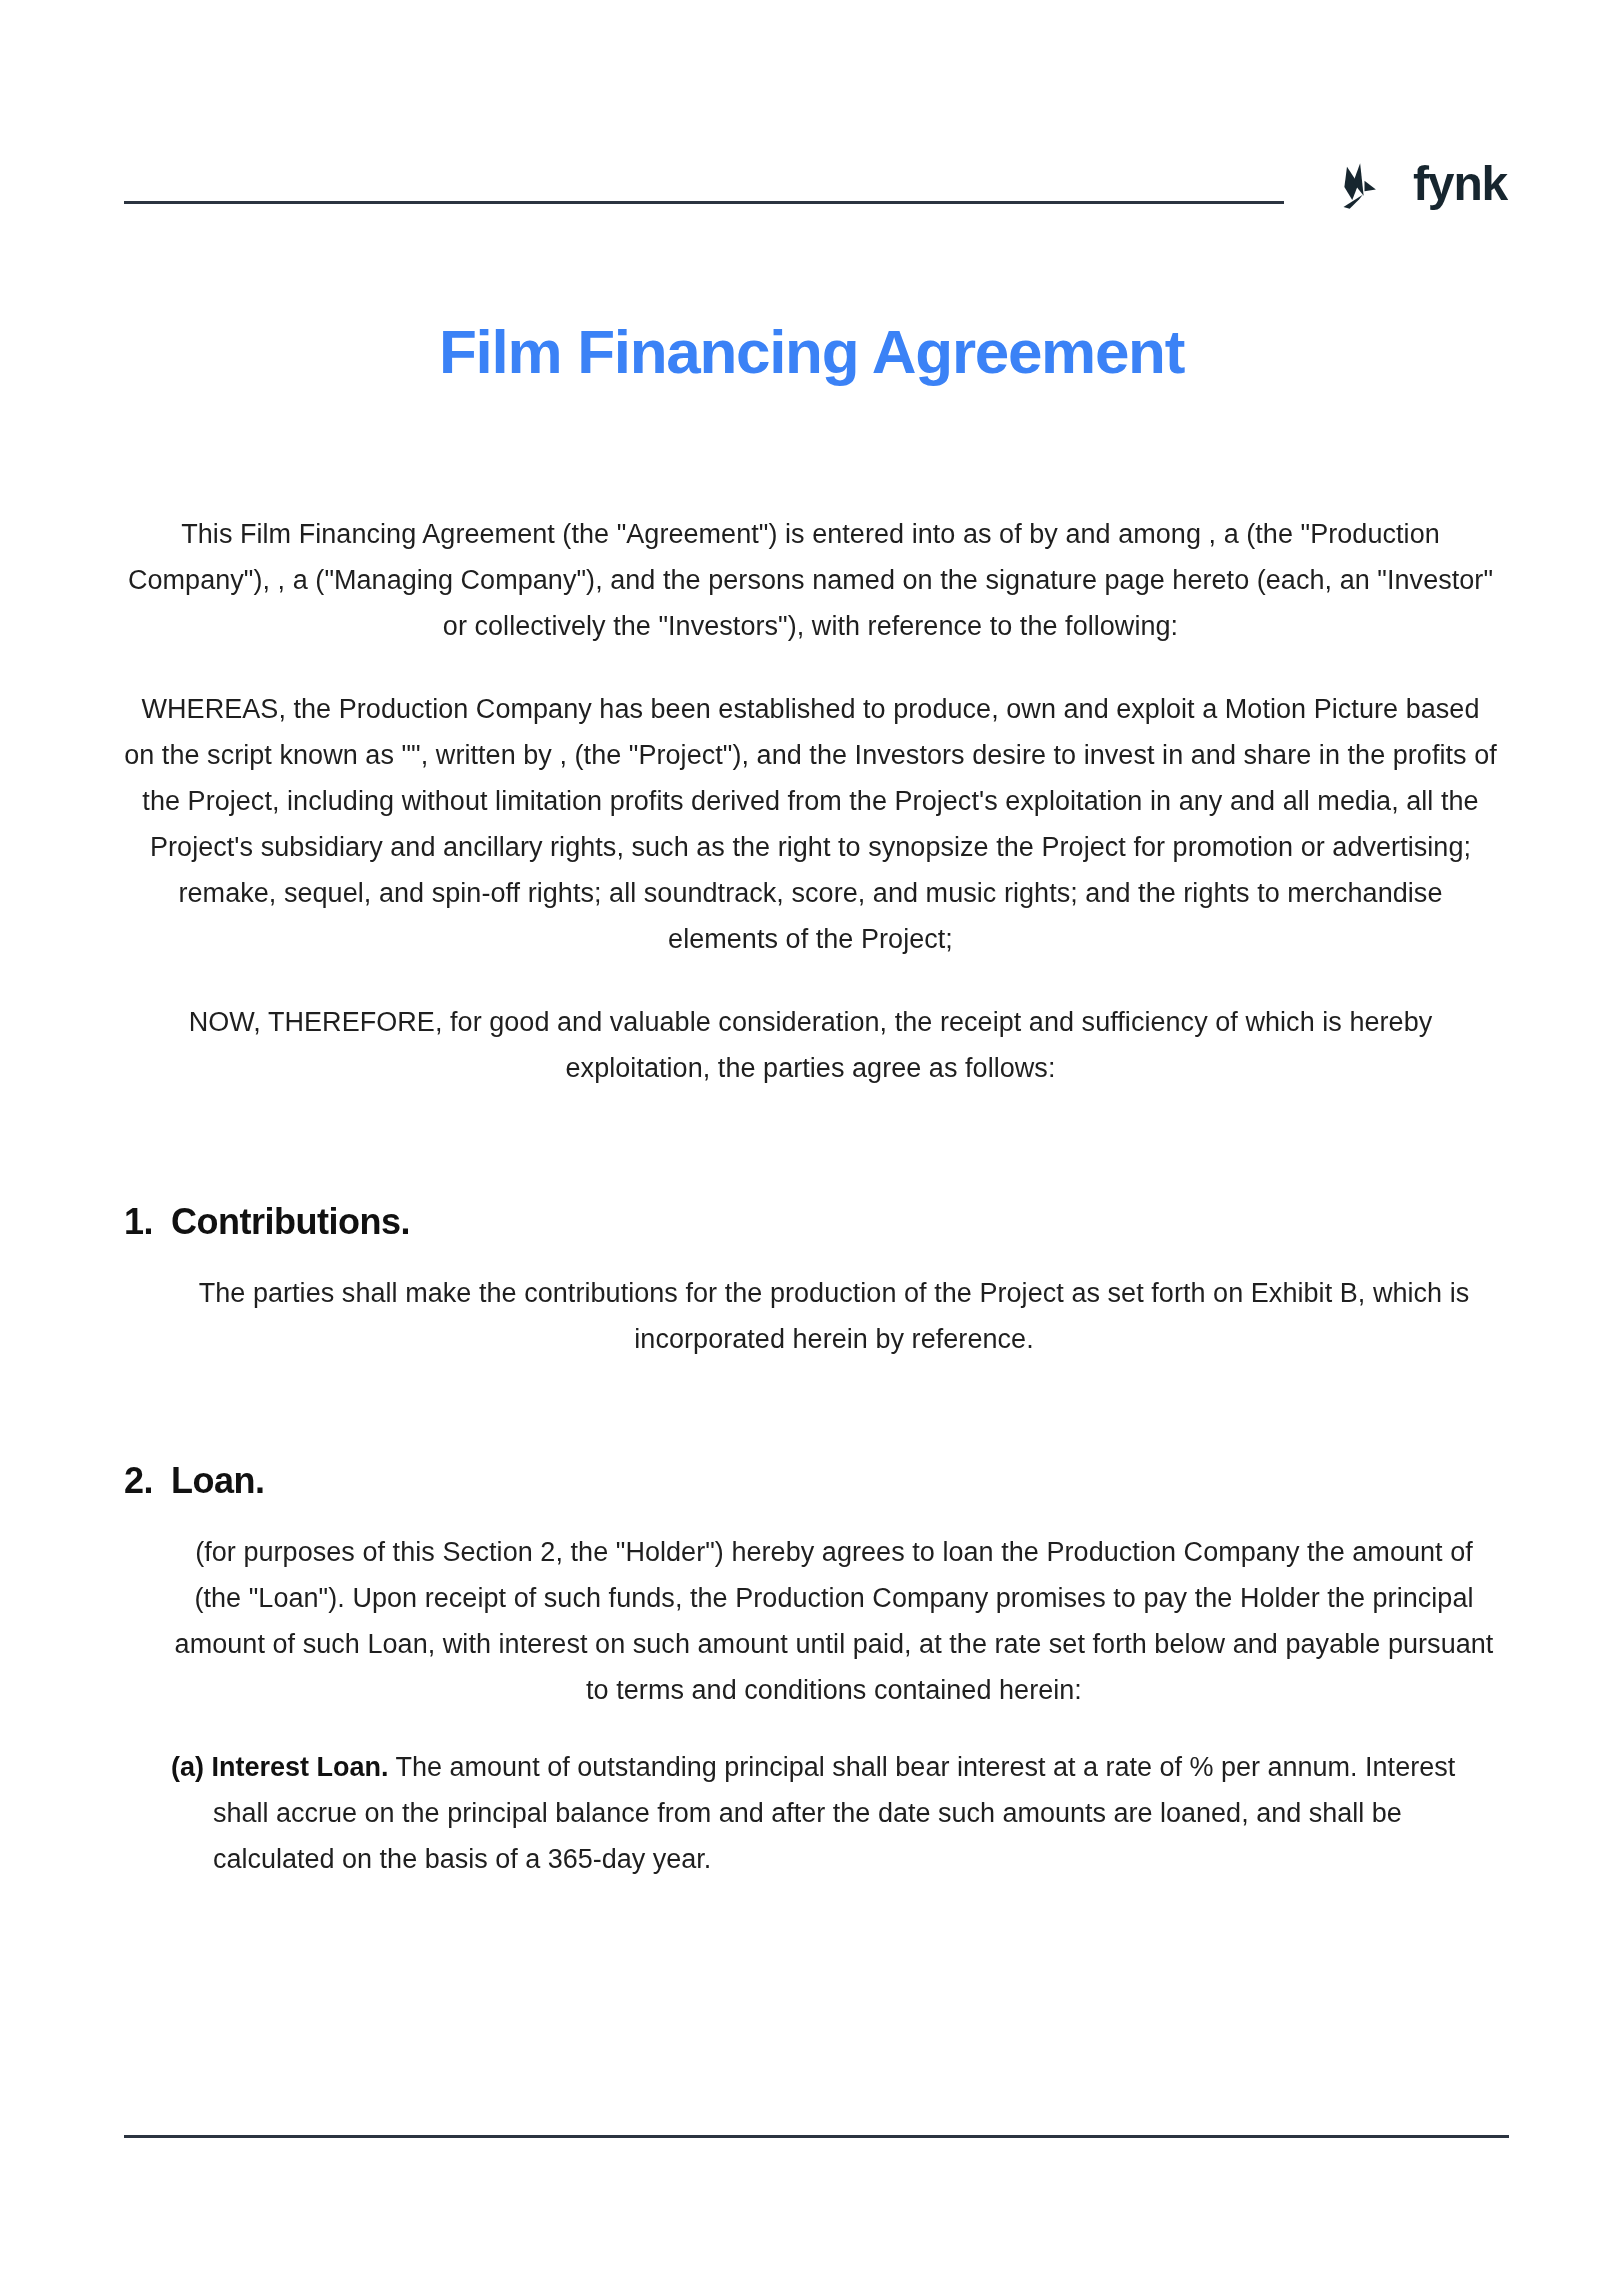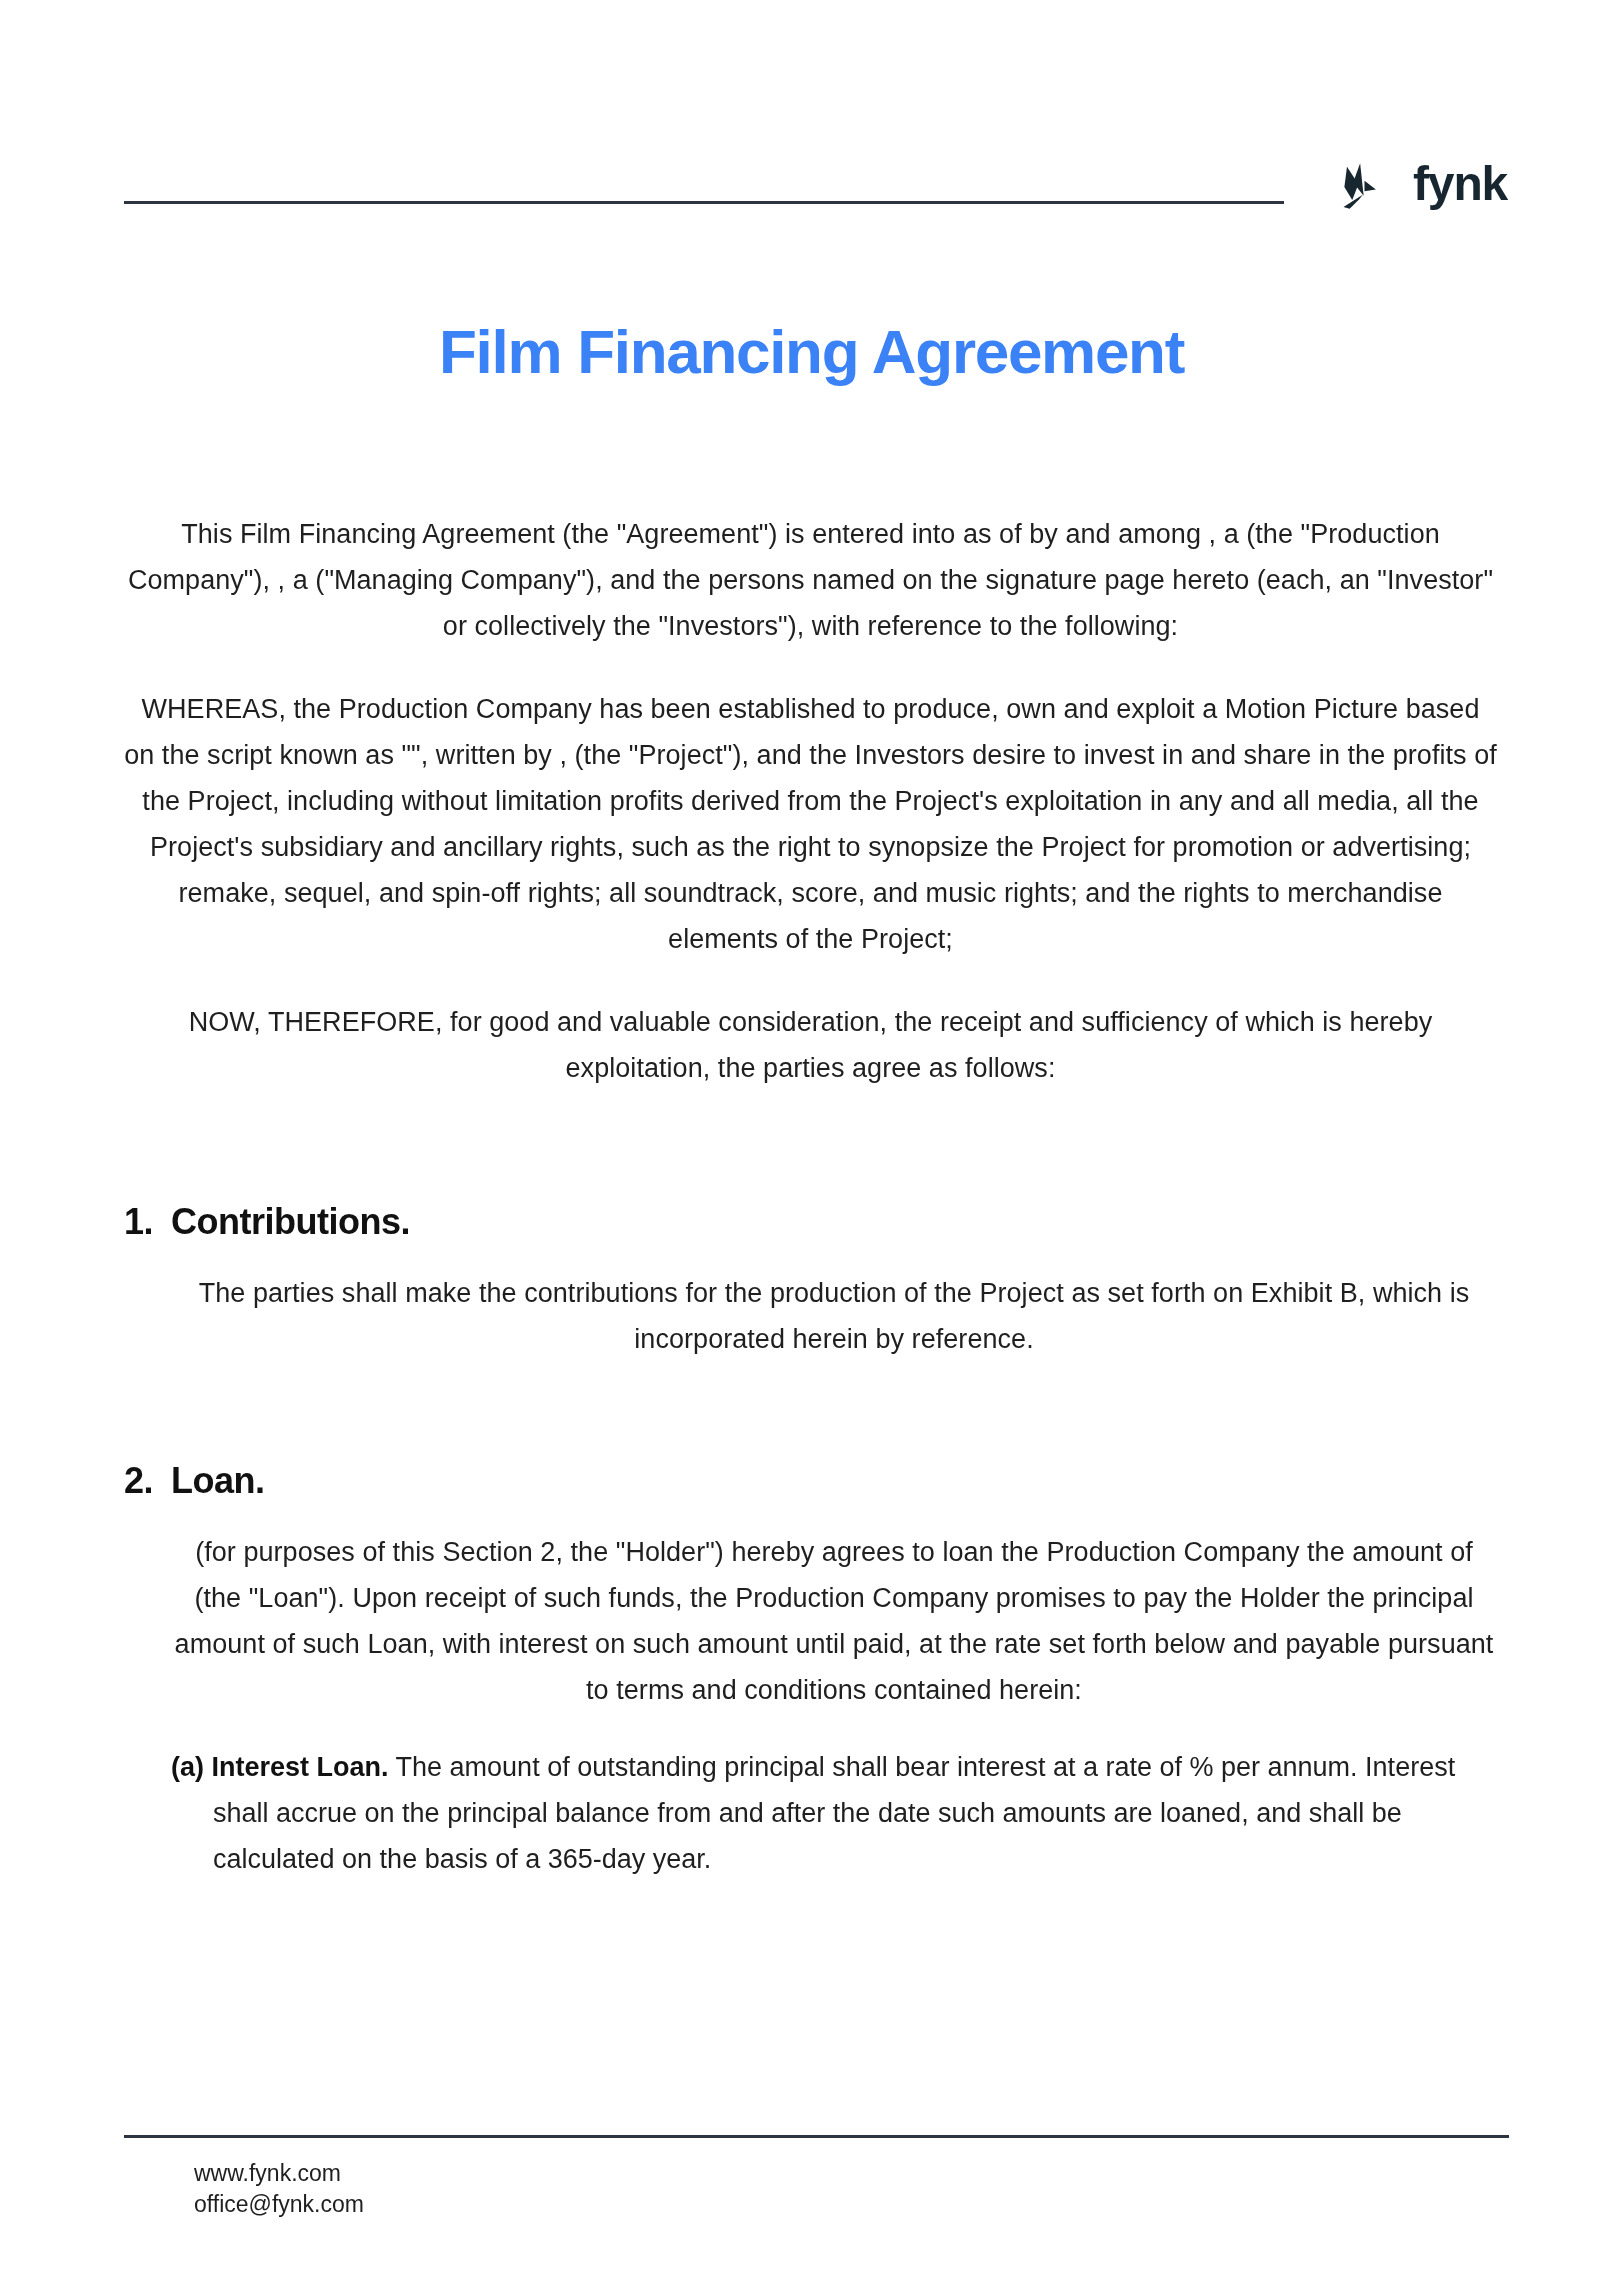--- a/index.html
+++ b/index.html
@@ -215,20 +215,16 @@
         <p class="sub-item">
           <span class="sub-label">(a) Interest Loan.</span><span> The amount of outstanding principal shall bear interest at a rate of % per annum. Interest shall accrue on the principal balance from and after the date such amounts are loaned, and shall be calculated on the basis of a 365-day year.</span>
         </p>
       </div>
     </div>
 
   </div>
 
   <div class="page-footer">
     <div class="footer-rule"></div>
-    <div class="footer-contact">
-      <div>www.fynk.com</div>
-      <div>office@fynk.com</div>
-    </div>
   </div>
 
 </div>
 
 
 </body></html>

